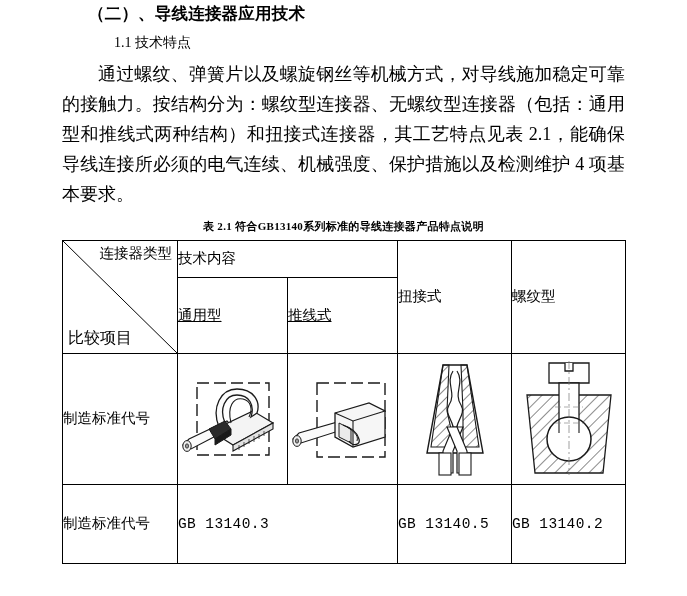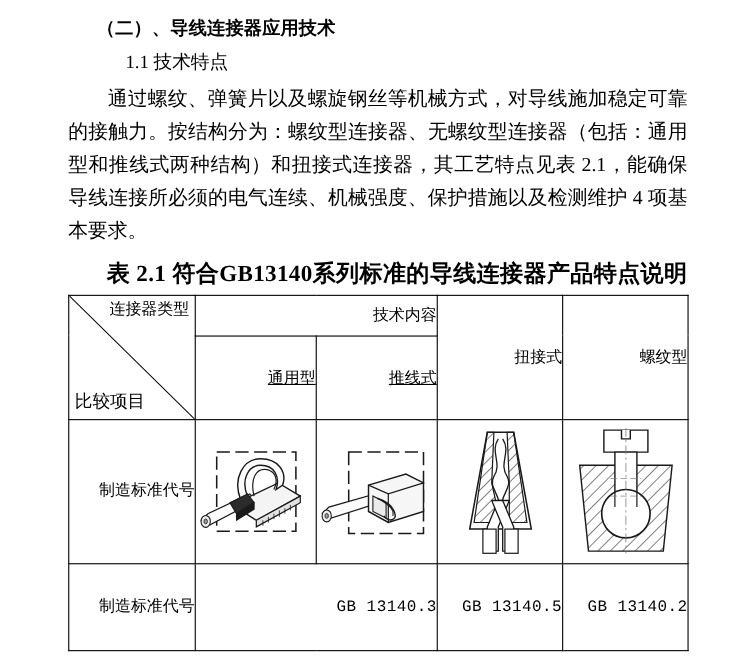--- a/index.html
+++ b/index.html
@@ -12,77 +12,77 @@
     height: 596px;
     overflow: hidden;
     font-family: "Liberation Serif", "DejaVu Serif", serif;
     color: #000000;
   }
   .page {
     position: relative;
     width: 687px;
     height: 596px;
     box-sizing: border-box;
-    padding: 12px 62px;
+    padding: 0 62px;
   }
 
   
   .h-section {
     font-size: 16.5px;
     font-weight: bold;
     line-height: 1.0;
     margin: 0;
     padding: 6px 0 0 26px;
     letter-spacing: 0.2px;
   }
   .h-sub {
     font-size: 16px;
     font-weight: bold;
     line-height: 1.0;
     margin: 0;
     padding: 13px 0 0 52px;
     letter-spacing: 0.2px;
   }
   .h-item {
-    font-size: 17px;
+    font-size: 14px;
     font-weight: normal;
     line-height: 1.0;
     margin: 0;
     padding: 13px 0 0 52px;
   }
   .para {
     font-size: 18px;
     line-height: 30px;
     margin: 0;
     padding: 9px 0 0 0;
     text-align: justify;
     text-justify: inter-ideograph;
     text-indent: 2em;
   }
 
   
   .table-caption {
-    font-size: 21px;
+    font-size: 11px;
     font-weight: bold;
-    text-align: right;
+    text-align: center;
     margin: 0;
     padding: 10px 0 6px 0;
     letter-spacing: 0.3px;
   }
 
   
   .tbl {
     border-collapse: collapse;
     width: 563px;
     table-layout: fixed;
     margin: 0;
   }
   .tbl td {
     border: 1px solid #000000;
-    text-align: right;
+    text-align: left;
     vertical-align: middle;
     font-size: 14.5px;
     padding: 0;
   }
   .c1 { width: 115px; }
   .c2 { width: 110px; }
   .c3 { width: 110px; }
   .c4 { width: 114px; }
   .c5 { width: 114px; }
 

